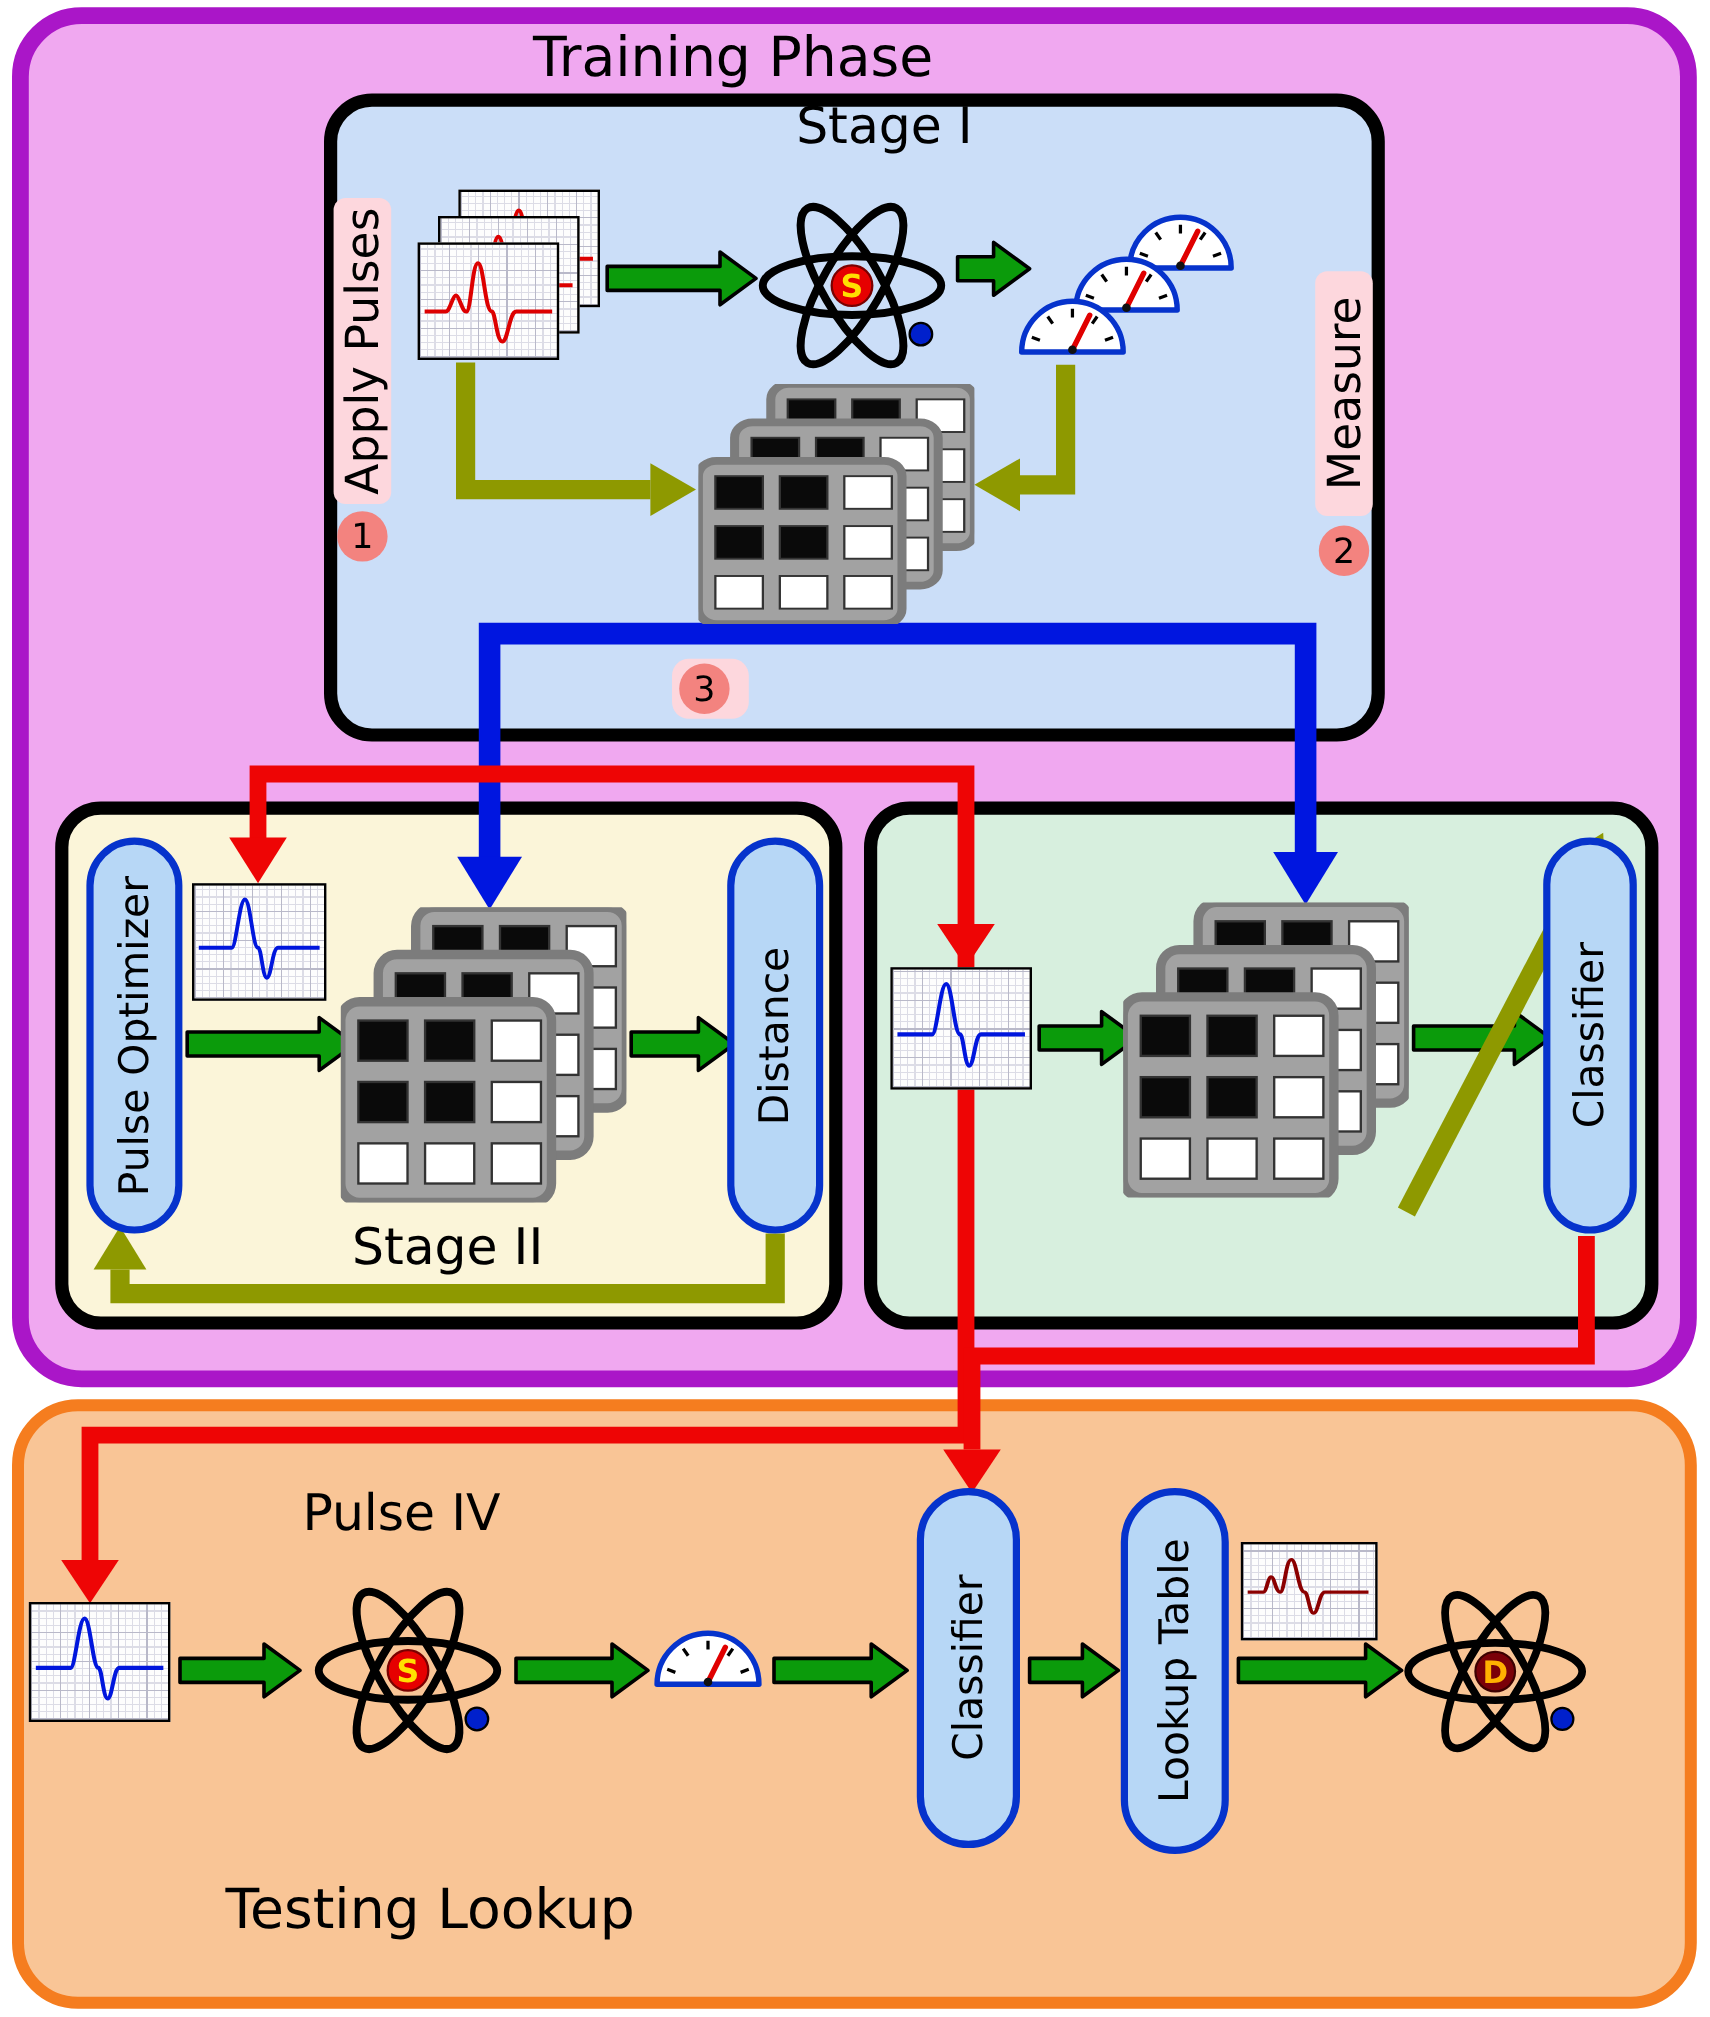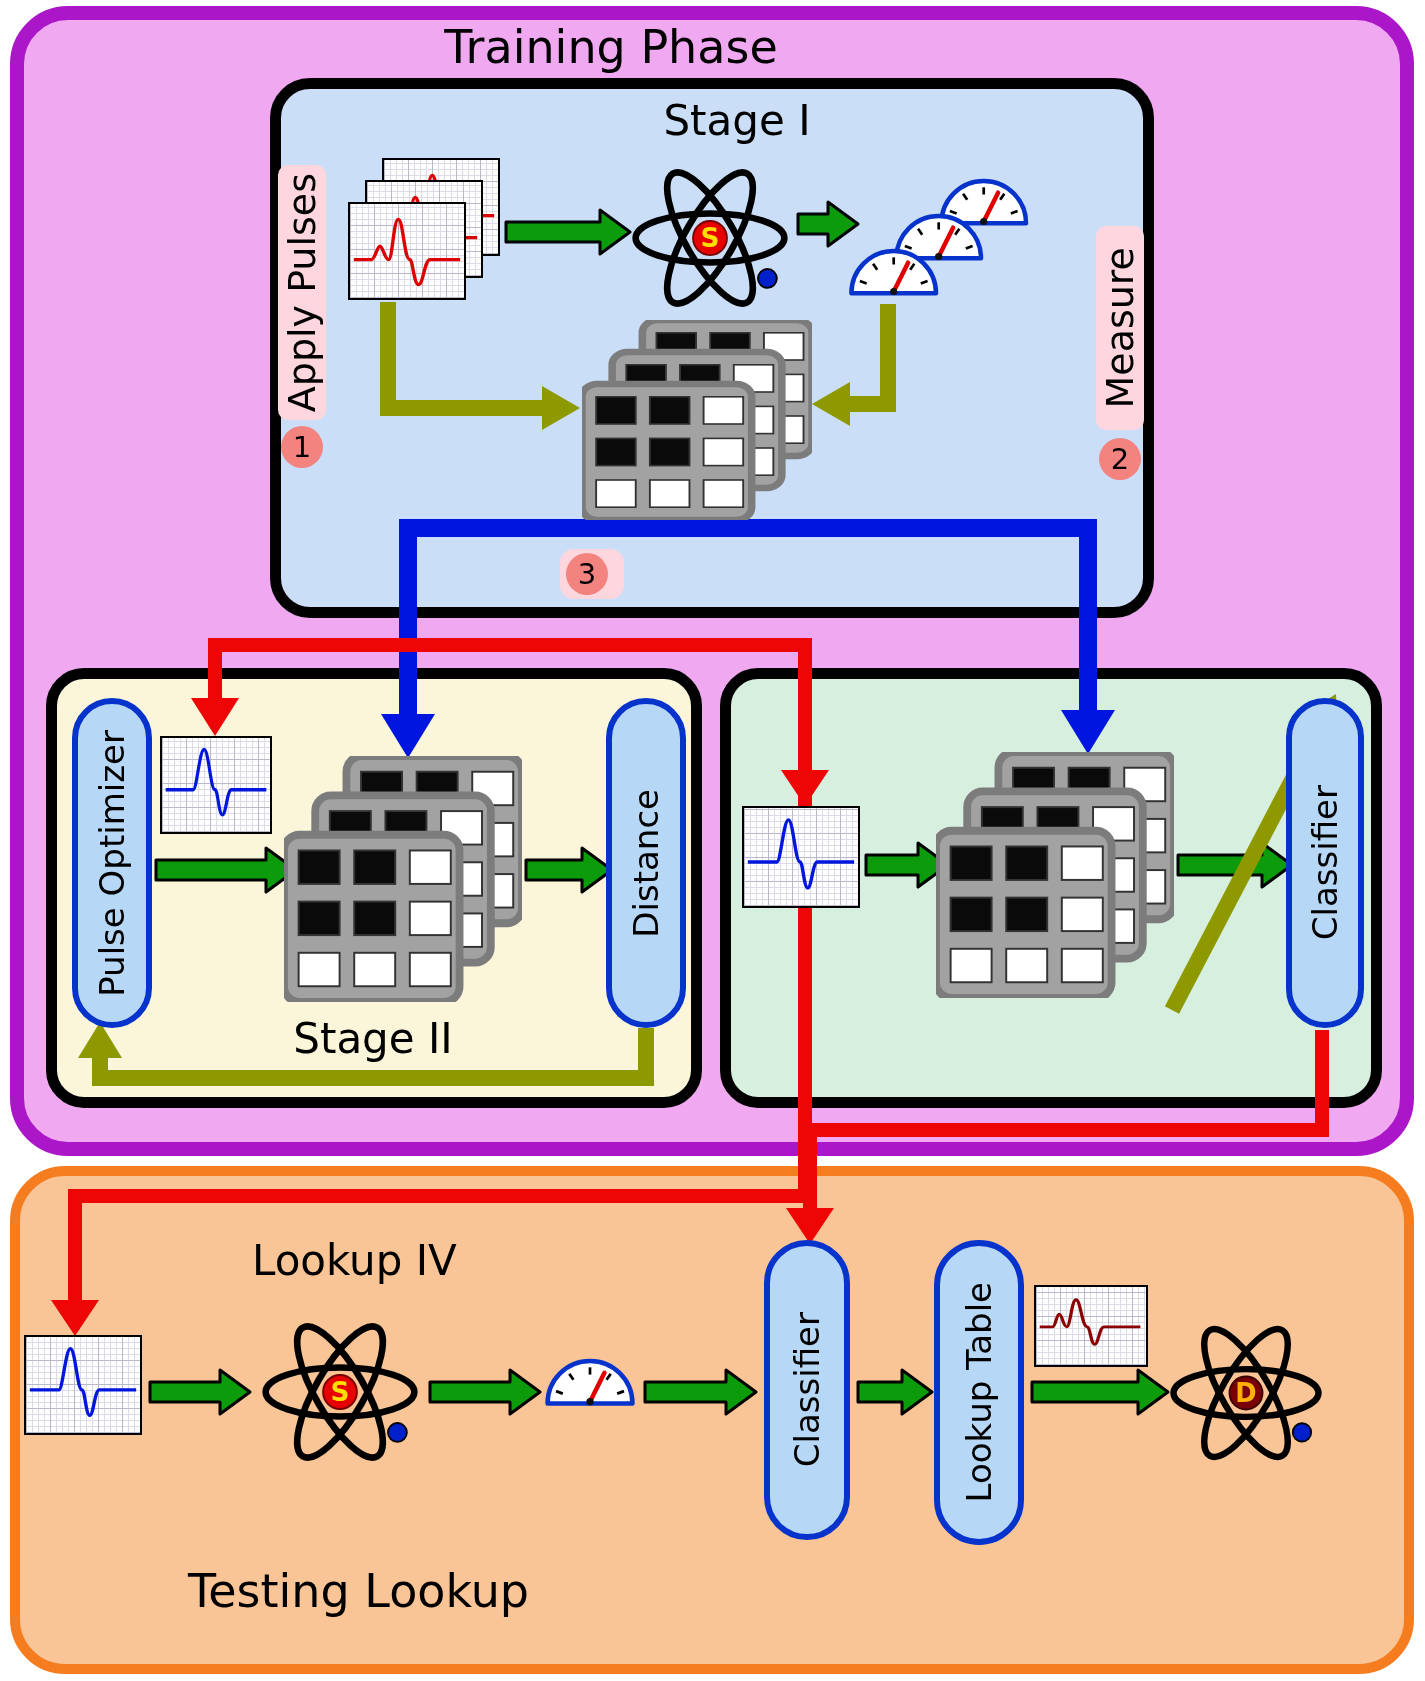--- a/index.html
+++ b/index.html
@@ -226,23 +226,23 @@
   </div>
 
   <svg class="icon" style="left:1166px;top:1315px;width:160px;height:156px" viewBox="0 0 170 170">
     <use href="#atom-orbits"></use>
       <use href="#atom-electron"></use>
     <circle cx="85" cy="85" r="18" fill="#7a0008" stroke="#3d0000" stroke-width="2"></circle>
     <text x="85" y="95" text-anchor="middle" font-size="28" font-weight="bold" fill="#ffb000">D</text>
   </svg>
 
   <div class="title t46 center" style="left:0;top:20px;width:1222px">Training Phase</div>
-  <div class="title t42 center" style="left:270px;top:96px;width:934px">Stage I</div>
+  <div class="title t42 center" style="left:270px;top:80px;width:934px">Stage I</div>
   <div class="title t42 center" style="left:148px;top:1014px;width:450px">Stage II</div>
-  <div class="title t42" style="left:252px;top:1236px">Lookup IV</div>
+  <div class="title t42" style="left:252px;top:1236px">Pulse IV</div>
   <div class="title t46" style="left:188px;top:1564px">Testing Lookup</div>
 
   <div class="vlabel" style="left:278px;top:165px;width:48px;height:255px">
     <span class="vtext">Apply Pulses</span>
   </div>
   <div class="badge" style="left:281px;top:426px">1</div>
 
   <div class="vlabel" style="left:1096px;top:226px;width:48px;height:204px">
     <span class="vtext">Measure</span>
   </div>

